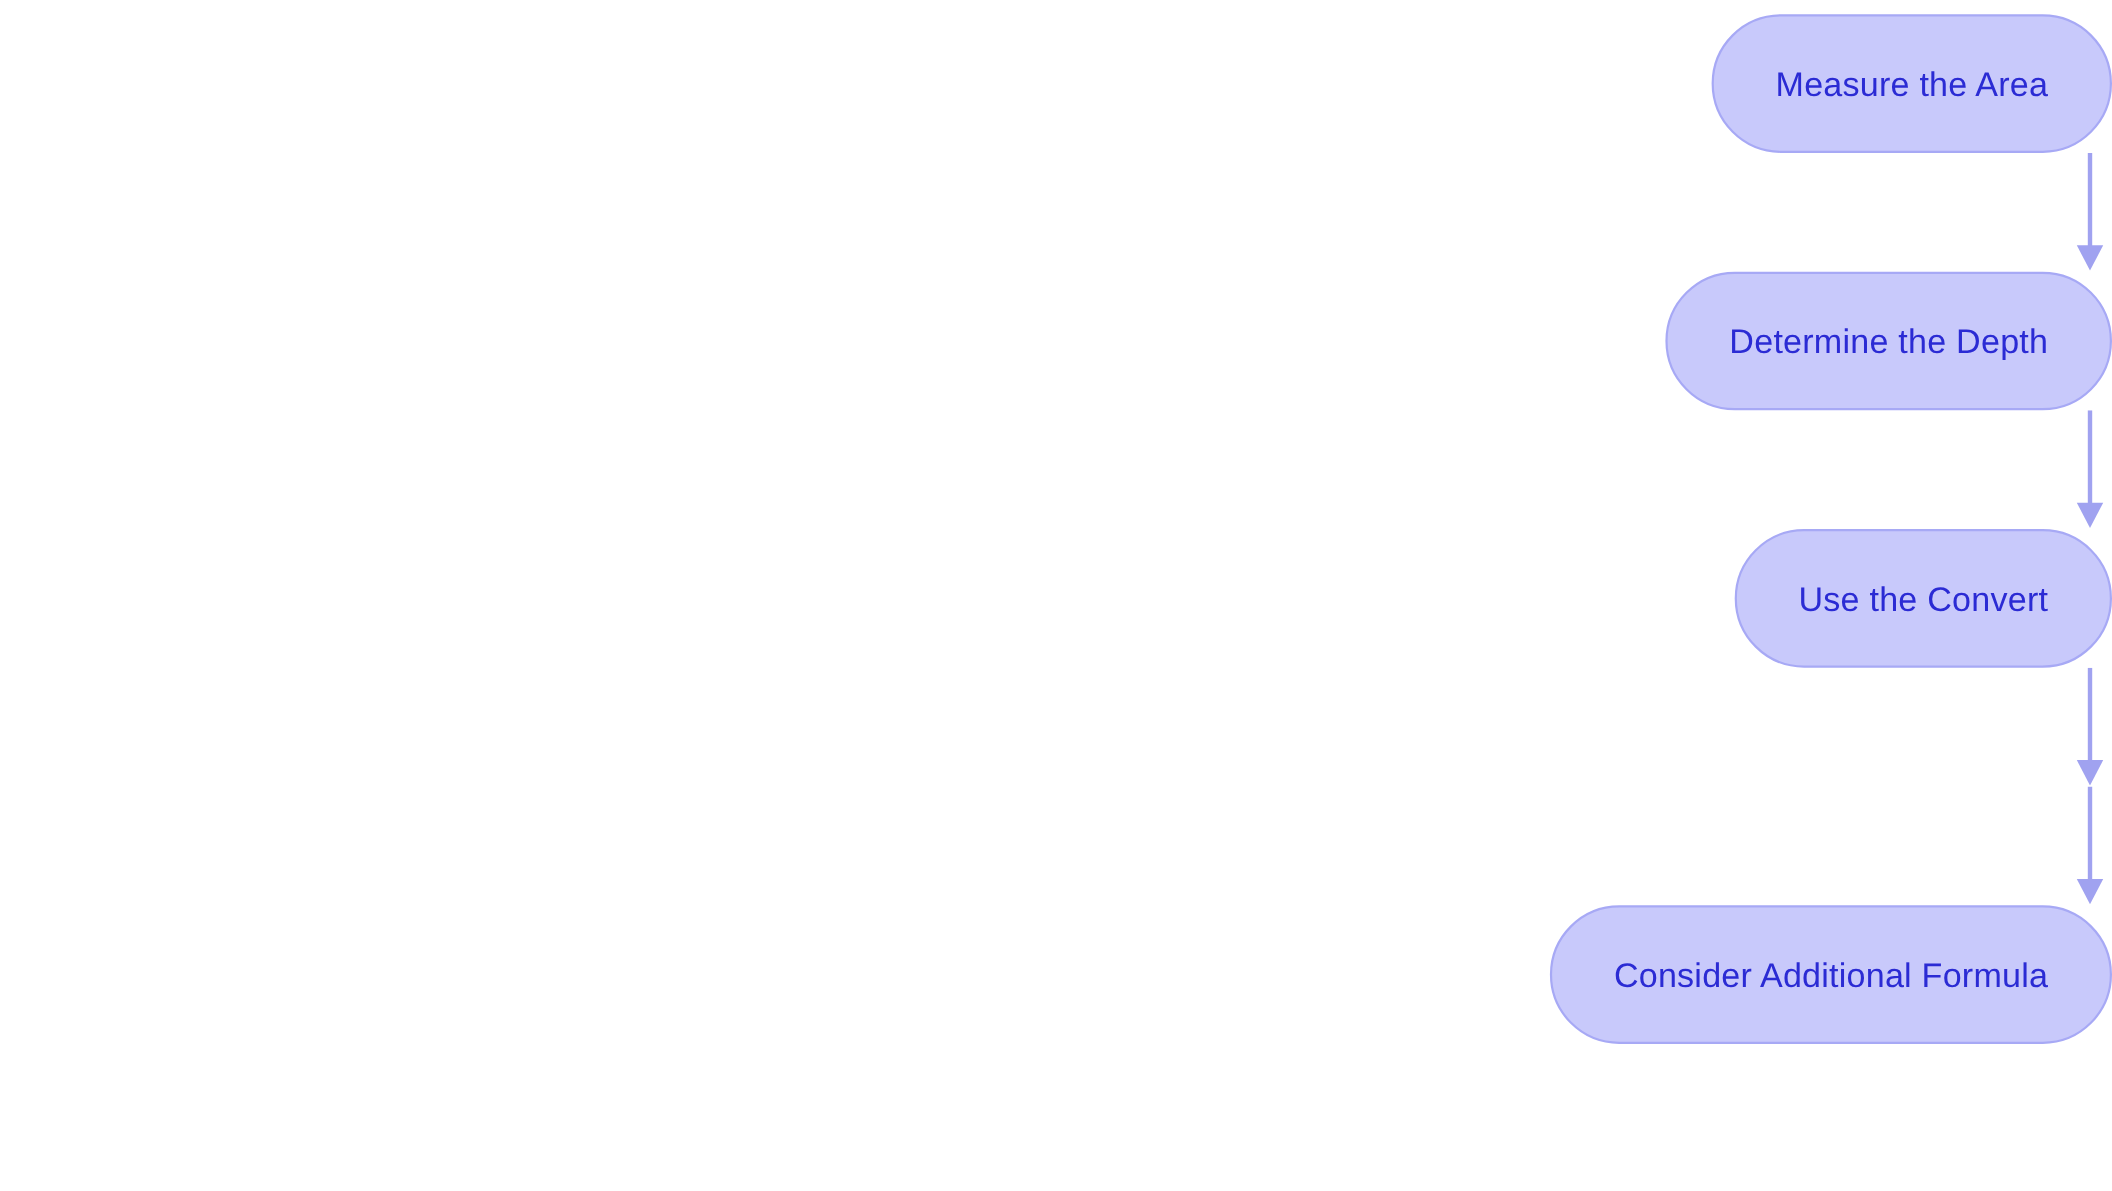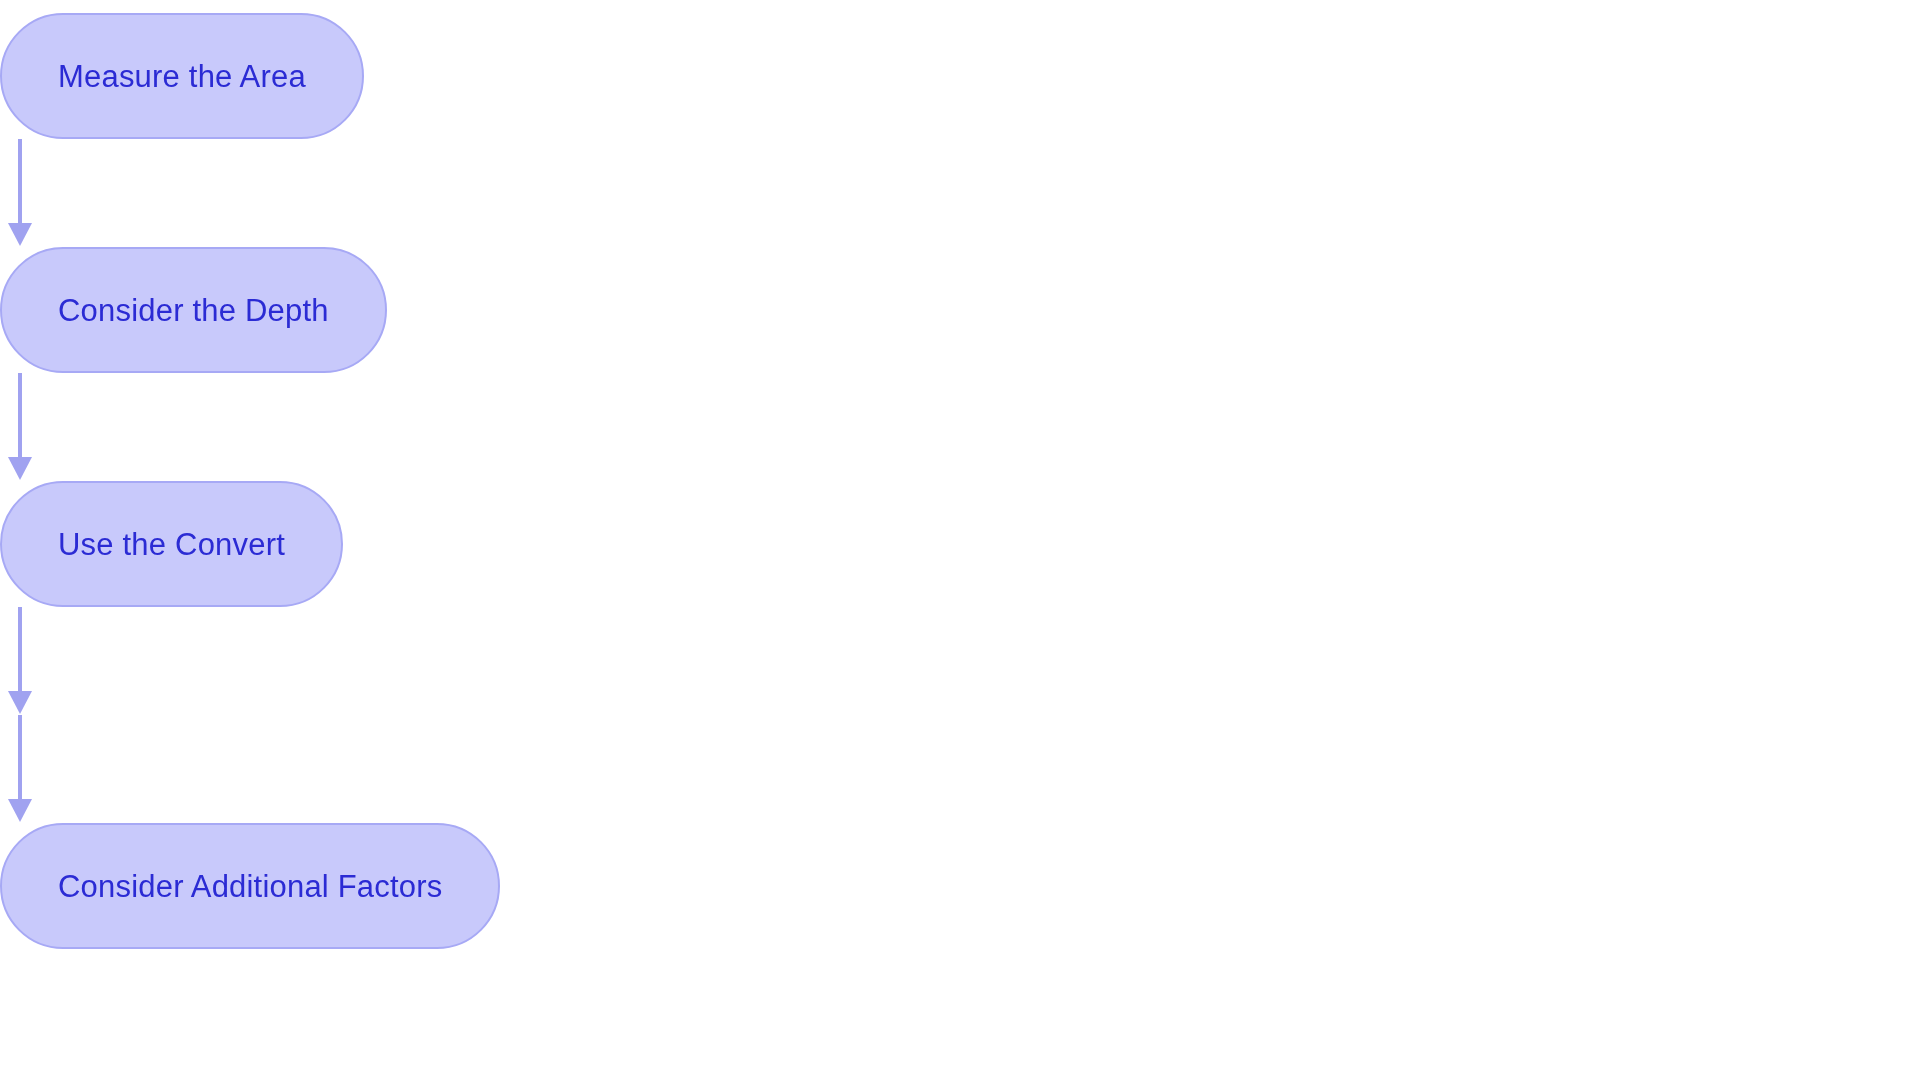--- a/index.html
+++ b/index.html
@@ -21,21 +21,21 @@
     background: #ffffff;
   }
 
   .flow-column {
     position: absolute;
     left: 0;
     top: 13px;
     width: 1920px;
     display: flex;
     flex-direction: column;
-    align-items: flex-start;
+    align-items: flex-end;
   }
 
   .node {
     box-sizing: border-box;
     height: 126px;
     border-radius: 63px;
     background: #c8c9fb;
     border: 2px solid #a7a9f5;
     display: flex;
     align-items: center;
@@ -68,21 +68,21 @@
     <div class="node">
       <span class="node-label">Measure the Area</span>
     </div>
 
     <svg class="connector" viewBox="0 0 40 108">
       <line x1="20" y1="0" x2="20" y2="88" stroke="#a0a2f0" stroke-width="4"></line>
       <polygon points="8,84 32,84 20,107" fill="#a0a2f0"></polygon>
     </svg>
 
     <div class="node">
-      <span class="node-label">Consider the Depth</span>
+      <span class="node-label">Determine the Depth</span>
     </div>
 
     <svg class="connector" viewBox="0 0 40 108">
       <line x1="20" y1="0" x2="20" y2="88" stroke="#a0a2f0" stroke-width="4"></line>
       <polygon points="8,84 32,84 20,107" fill="#a0a2f0"></polygon>
     </svg>
 
     <div class="node">
       <span class="node-label">Use the Convert</span>
     </div>
@@ -92,17 +92,17 @@
       <polygon points="8,84 32,84 20,107" fill="#a0a2f0"></polygon>
     </svg>
 
 
     <svg class="connector" viewBox="0 0 40 108">
       <line x1="20" y1="0" x2="20" y2="88" stroke="#a0a2f0" stroke-width="4"></line>
       <polygon points="8,84 32,84 20,107" fill="#a0a2f0"></polygon>
     </svg>
 
     <div class="node">
-      <span class="node-label">Consider Additional Factors</span>
+      <span class="node-label">Consider Additional Formula</span>
     </div>
 
   </div>
 </div>
 
 </body></html>

